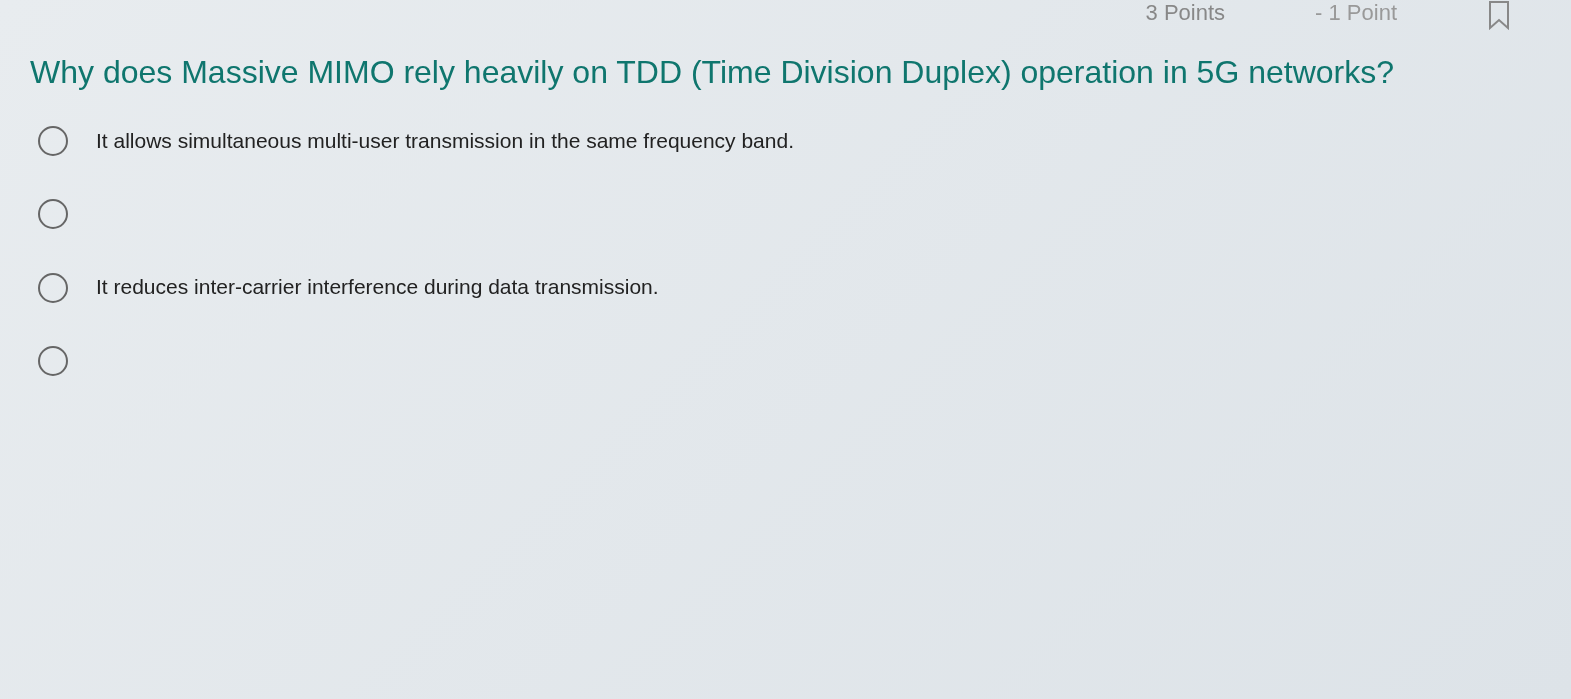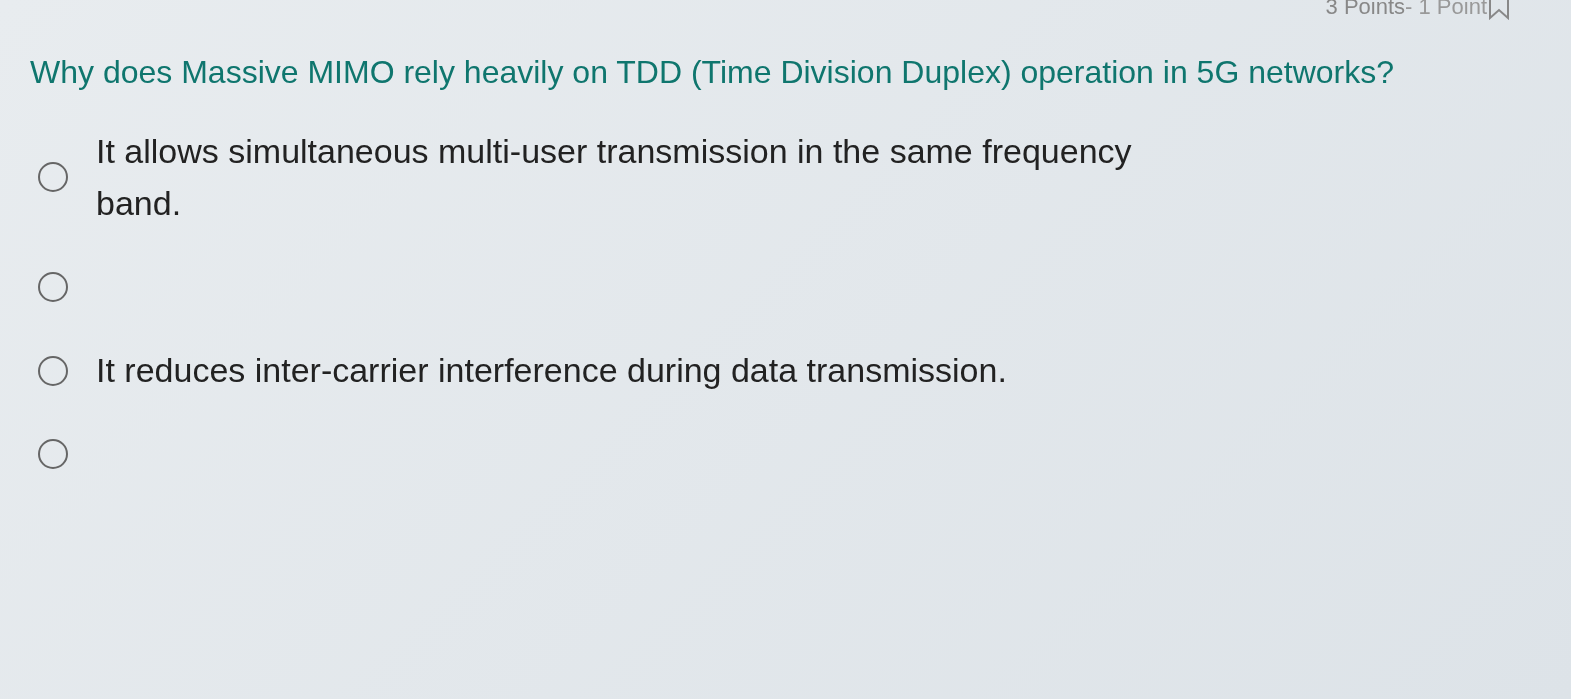--- a/index.html
+++ b/index.html
@@ -12,22 +12,23 @@
       background: linear-gradient(135deg, #e8ecef 0%, #dde3e8 100%);
       width: 1571px;
       height: 699px;
       overflow: hidden;
       color: #2a2a2a;
       position: relative;
     }
     .header-row {
       display: flex;
       justify-content: flex-end;
-      align-items: flex-end;
+      align-items: flex-start;
       padding: 0 60px 0 0;
+      gap: 90px;
       height: 20px;
     }
     .points-text {
       font-size: 22px;
       color: #888;
       font-weight: 400;
     }
     .penalty-text {
       font-size: 22px;
       color: #999;
@@ -61,21 +62,21 @@
       width: 30px;
       height: 30px;
       border: 2px solid #666;
       border-radius: 50%;
       flex-shrink: 0;
       background: transparent;
       cursor: pointer;
       margin-left: 8px;
     }
     .option-text {
-      font-size: 34px;
+      font-size: 21px;
       color: #222;
       line-height: 1.55;
       font-weight: 400;
       max-width: 1100px;
     }
   </style>
 </head>
 <body>
 
 <div class="header-row">

